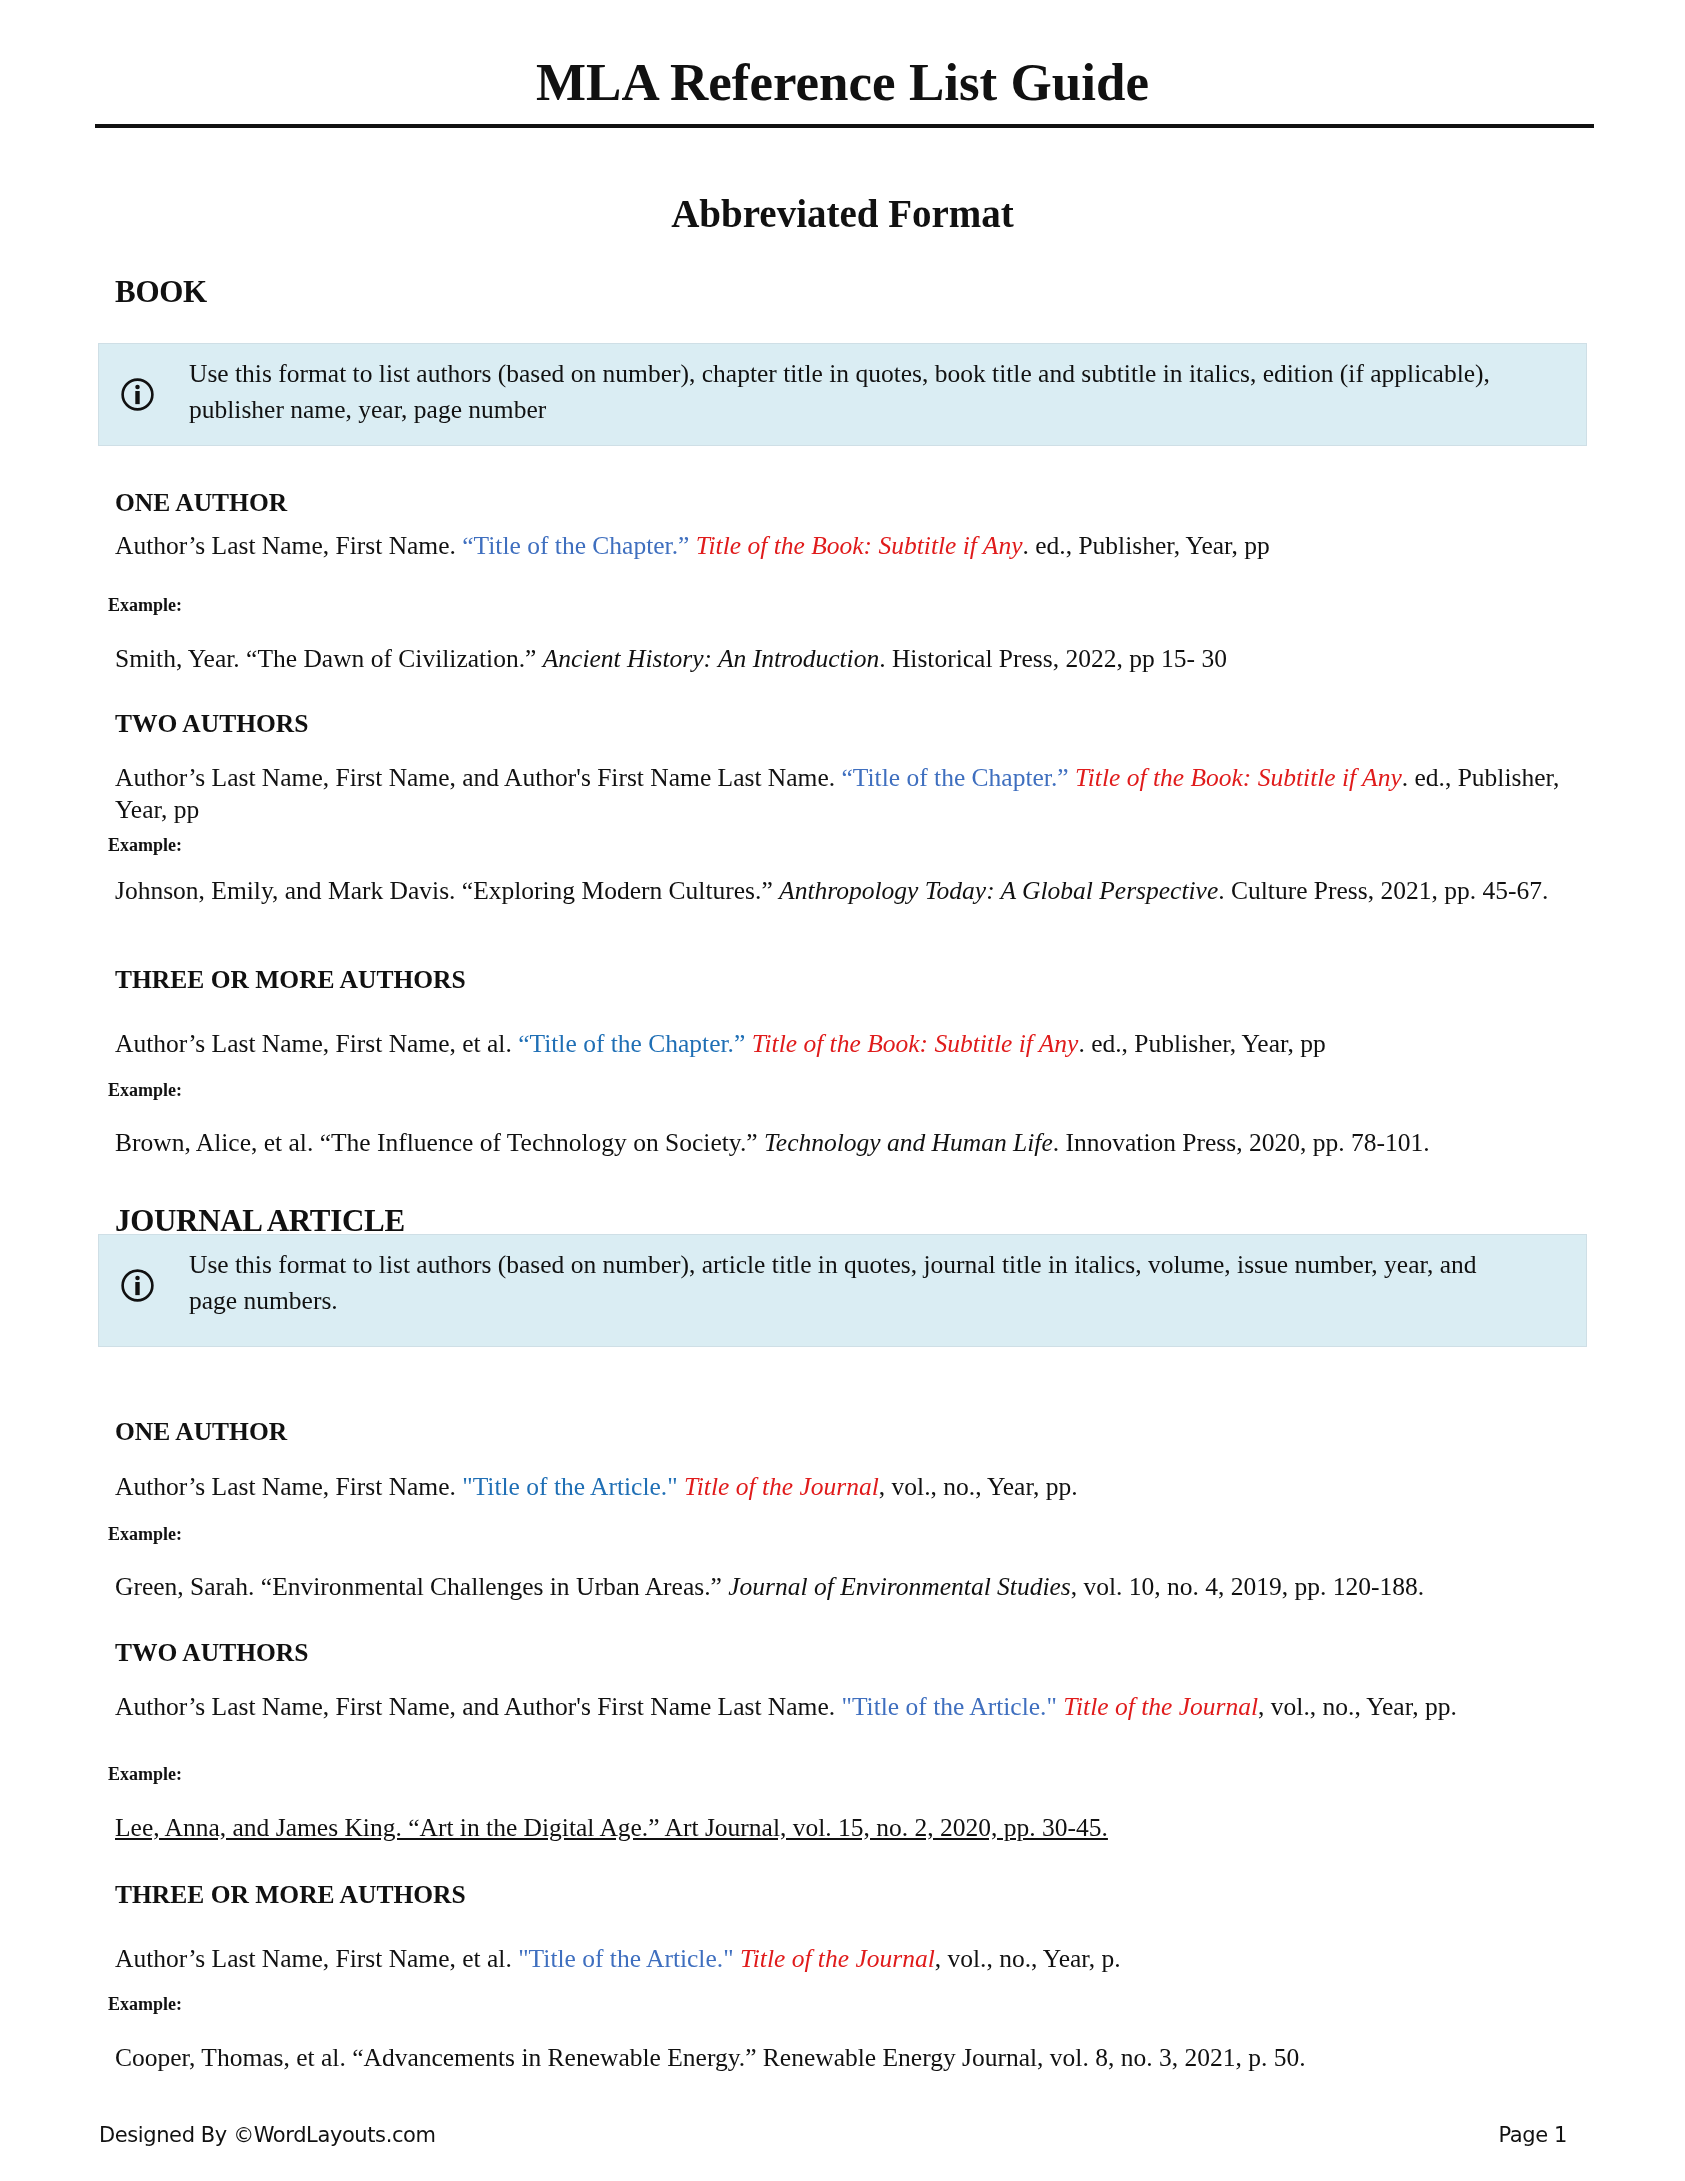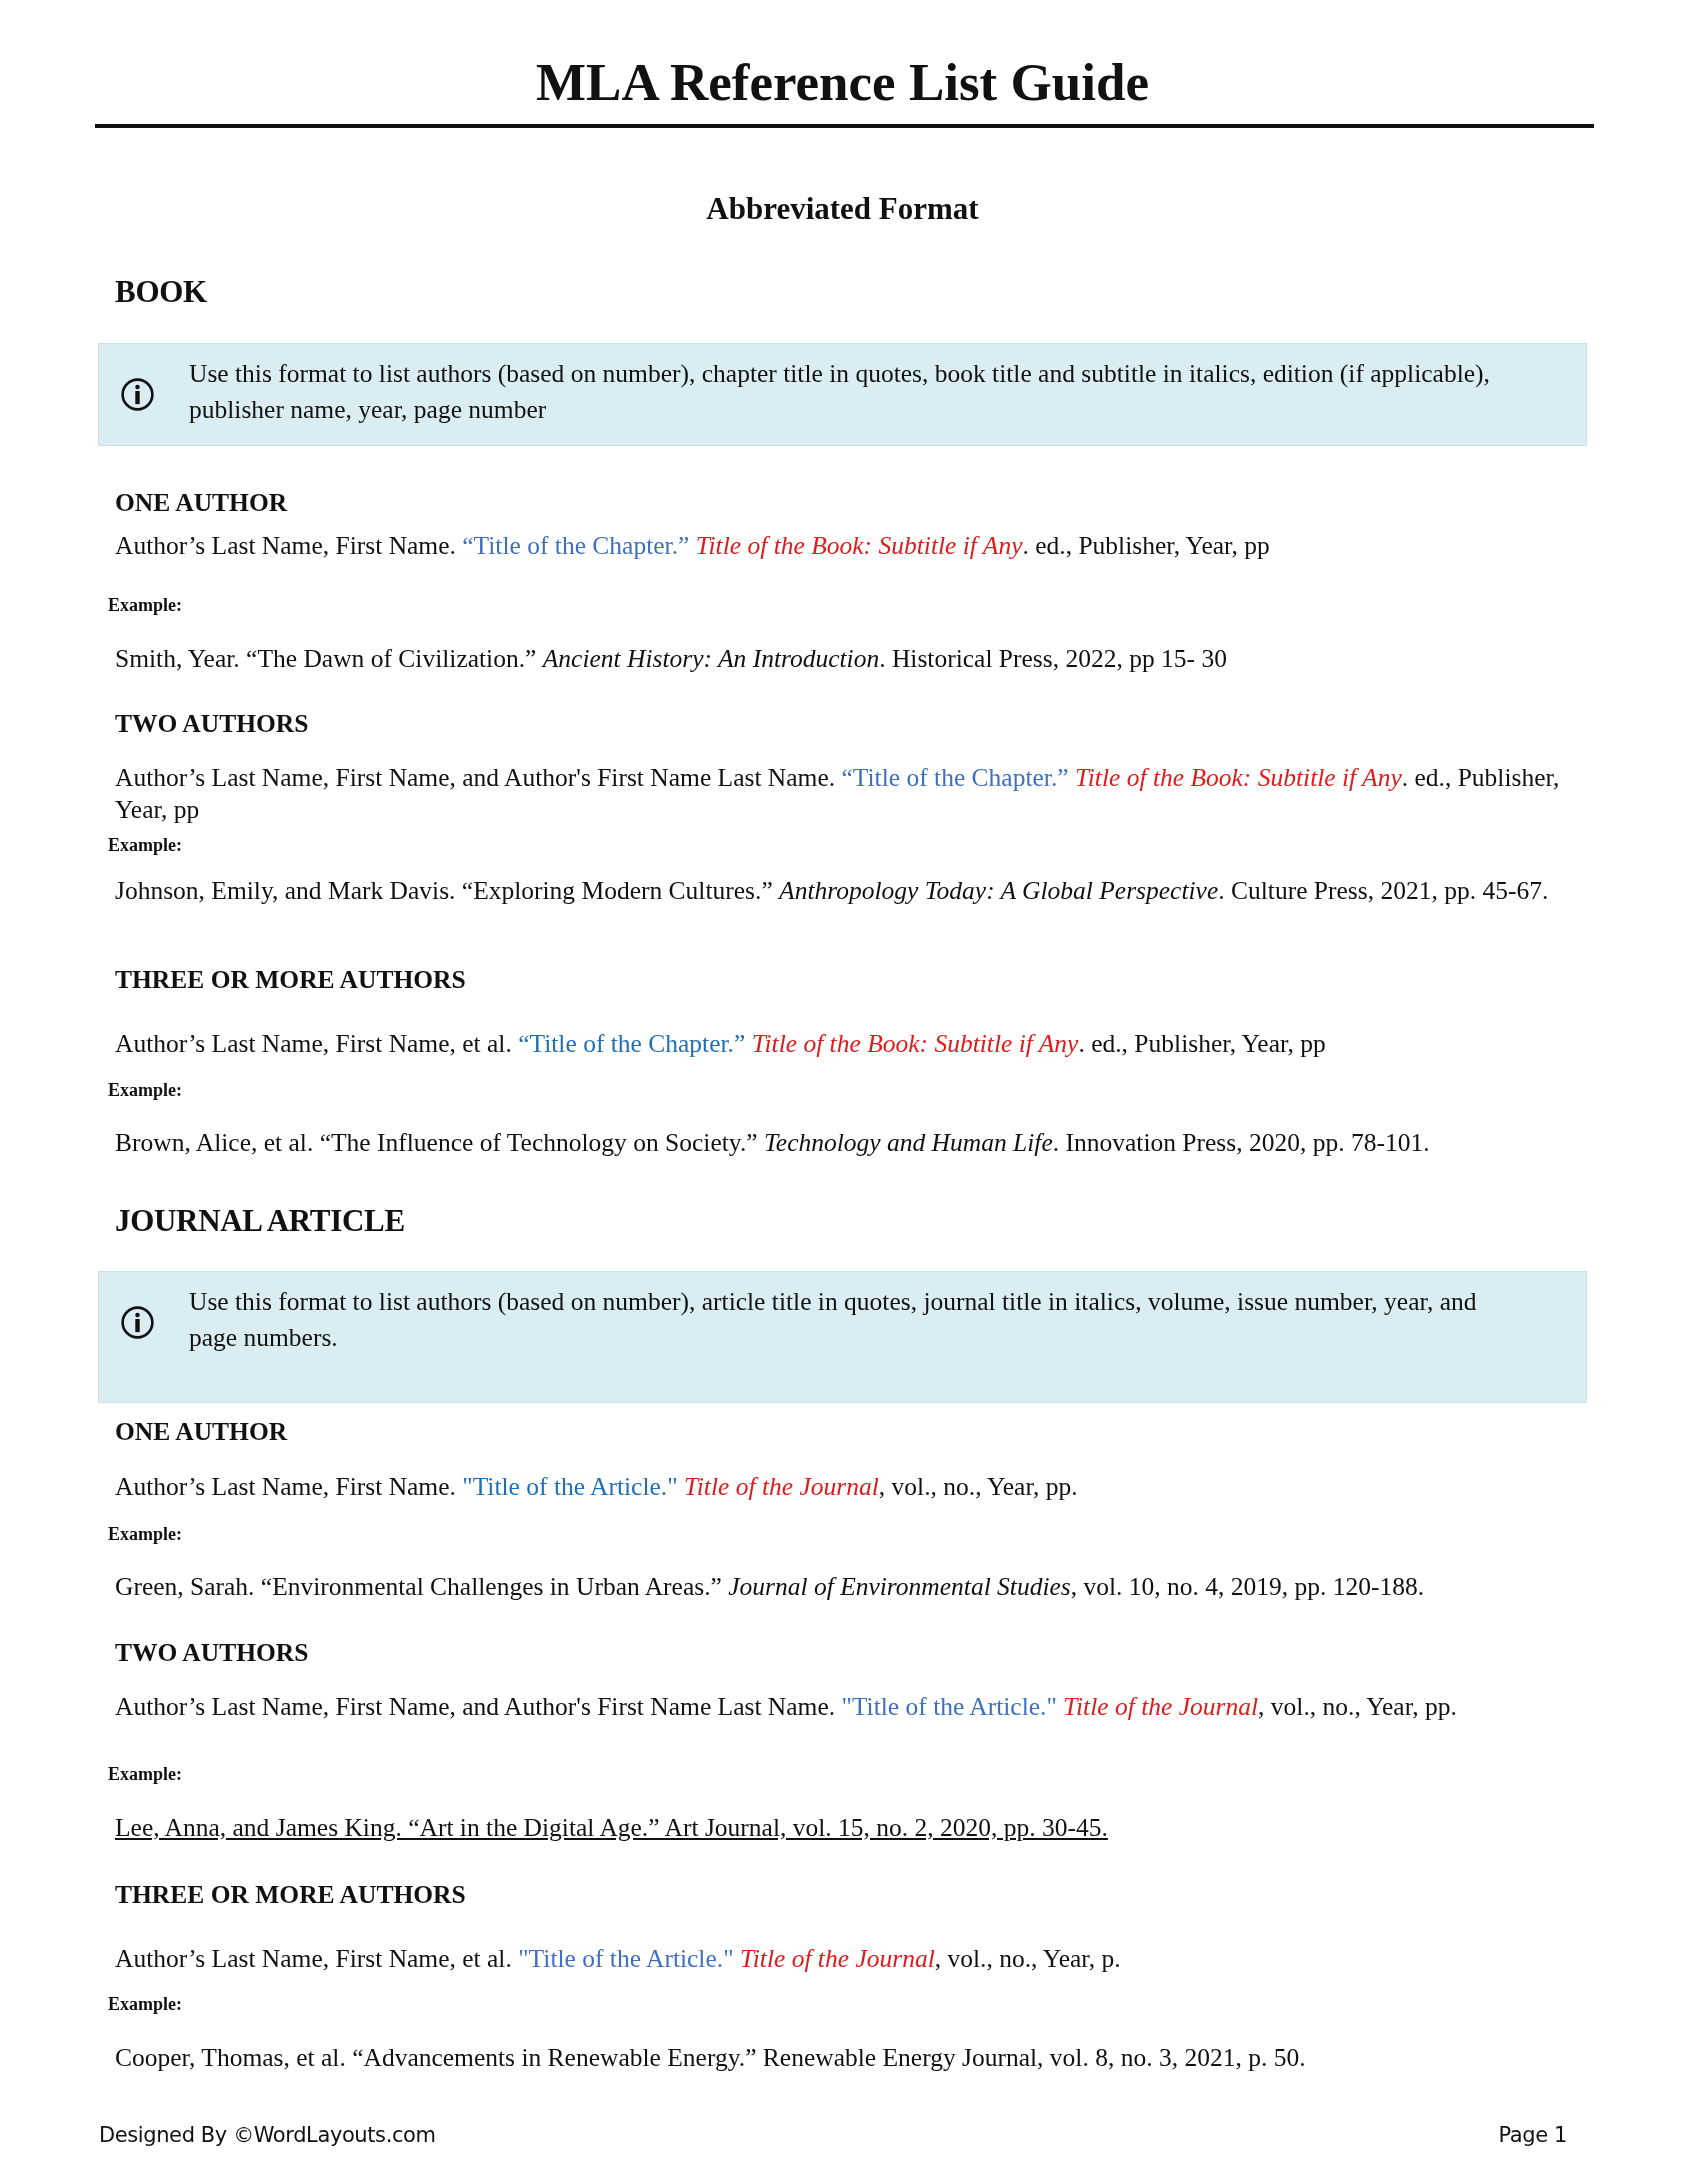--- a/index.html
+++ b/index.html
@@ -2,21 +2,21 @@
 <html style="font-size:14px"><head>
 <meta charset="utf-8">
 <style>
   html, body { margin:0; padding:0; background:#ffffff; }
   body { width:1685px; height:2181px; position:relative; overflow:hidden;
          font-family:"Liberation Serif","DejaVu Serif",serif; color:#111; }
   .page-title { position:absolute; left:0; width:1685px; top:56px; text-align:center;
          font-size:53px; font-weight:bold; line-height:1; margin:0; }
   .title-rule { position:absolute; left:95px; width:1499px; top:124px; height:4.4px; background:#111; }
   .subtitle { position:absolute; left:0; width:1685px; top:191px; text-align:center;
-         font-size:31px; font-weight:bold; margin:0; }
+         font-size:39px; font-weight:bold; margin:0; }
   .section-heading { position:absolute; left:115px; font-size:31px; font-weight:bold; margin:0; letter-spacing:-0.3px; }
   .info-box { position:absolute; left:98px; width:1489px; background:#daedf3;
          border:0.9px solid #cfdfe6; box-sizing:border-box; }
   .info-icon { position:absolute; left:21px; width:35px; height:35px; }
   .info-text { position:absolute; left:90px; right:70px; font-size:25.5px; line-height:36px; }
   .sub-heading { position:absolute; left:115px; font-size:25.5px; font-weight:bold; margin:0; }
   .line { position:absolute; left:115px; width:1457px; font-size:25.5px; line-height:32px; }
   .example-label { position:absolute; left:108px; font-size:18px; font-weight:bold; }
   .blue { color:#3f6fbf; }
   .blue2 { color:#1f6fb5; }
@@ -63,21 +63,21 @@
 <div class="sub-heading" style="top:965px;">THREE OR MORE AUTHORS</div>
 <div class="line" style="top:1028px;">
   <span>Author’s Last Name, First Name, et al. </span><span class="blue2">“Title of the Chapter.”</span><span class="red"> Title of the Book: Subtitle if Any</span><span>. ed., Publisher, Year, pp</span>
 </div>
 <div class="example-label" style="top:1080px;">Example:</div>
 <div class="line" style="top:1127px;">
   <span>Brown, Alice, et al. “The Influence of Technology on Society.” </span><span class="it">Technology and Human Life</span><span>. Innovation Press, 2020, pp. 78-101.</span>
 </div>
 
 <h2 class="section-heading" style="top:1203px;">JOURNAL ARTICLE</h2>
-<div class="info-box" style="top:1271px;height:132px;">
+<div class="info-box" style="top:1234px;height:113px;">
   <svg class="info-icon" style="top:33px;" viewBox="0 0 40 40">
     <circle cx="20" cy="20" r="17" fill="none" stroke="#111" stroke-width="3"></circle>
     <circle cx="20" cy="11.5" r="2.6" fill="#111"></circle>
     <rect x="17.5" y="16" width="5" height="15" fill="#111"></rect>
   </svg>
   <div class="info-text" style="top:12.3px;">Use this format to list authors (based on number), article title in quotes, journal title in italics, volume, issue number, year, and page numbers.</div>
 </div>
 
 <div class="sub-heading" style="top:1417px;">ONE AUTHOR</div>
 <div class="line" style="top:1471px;">

